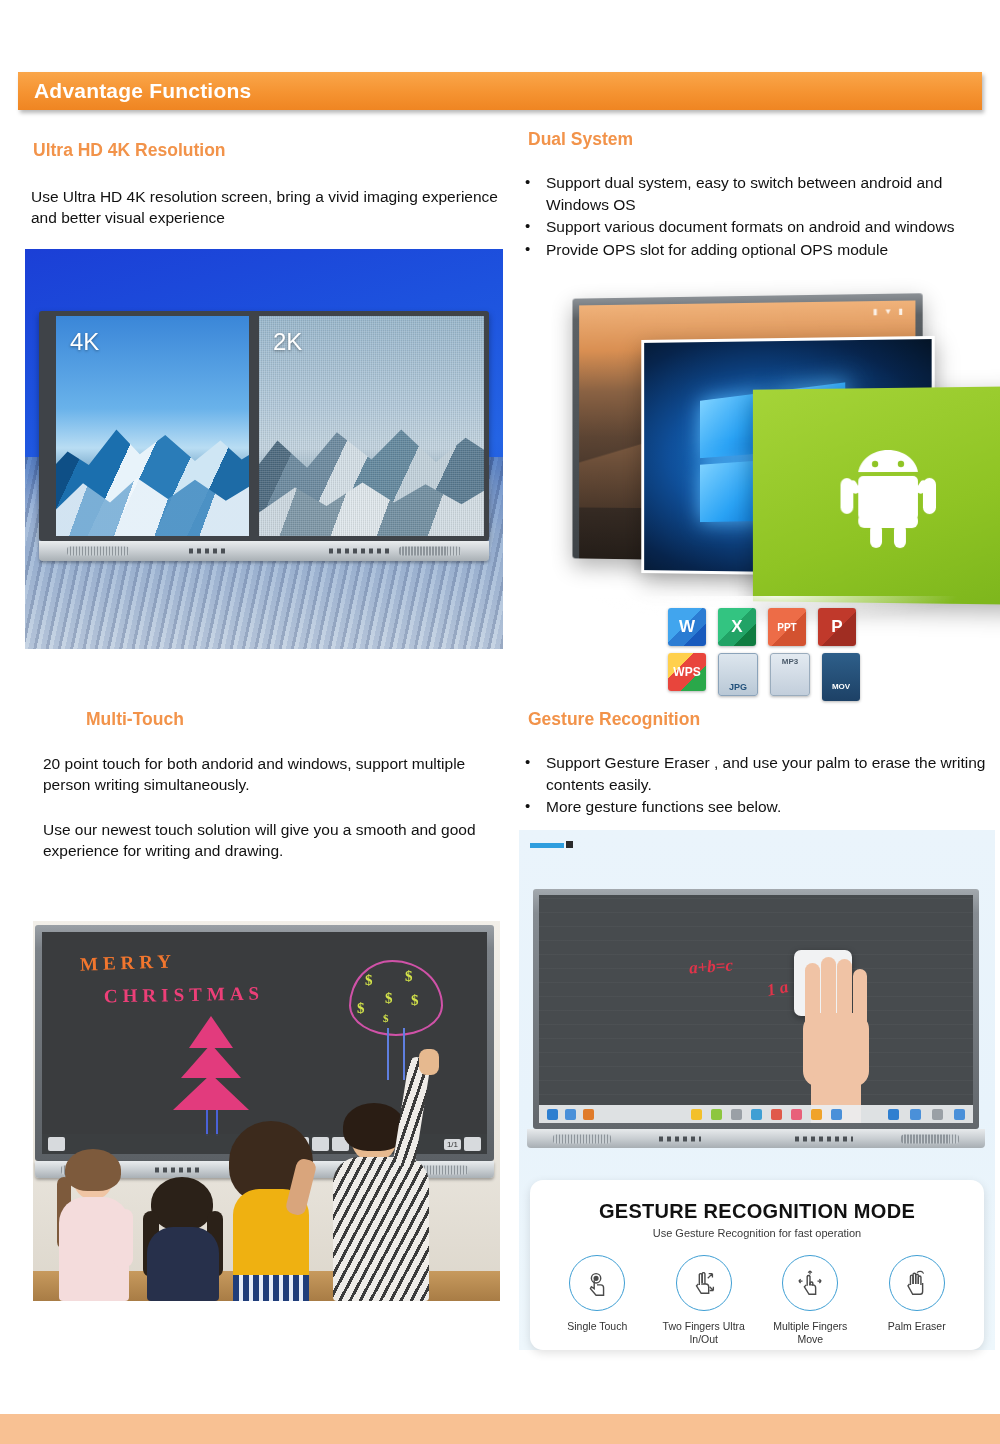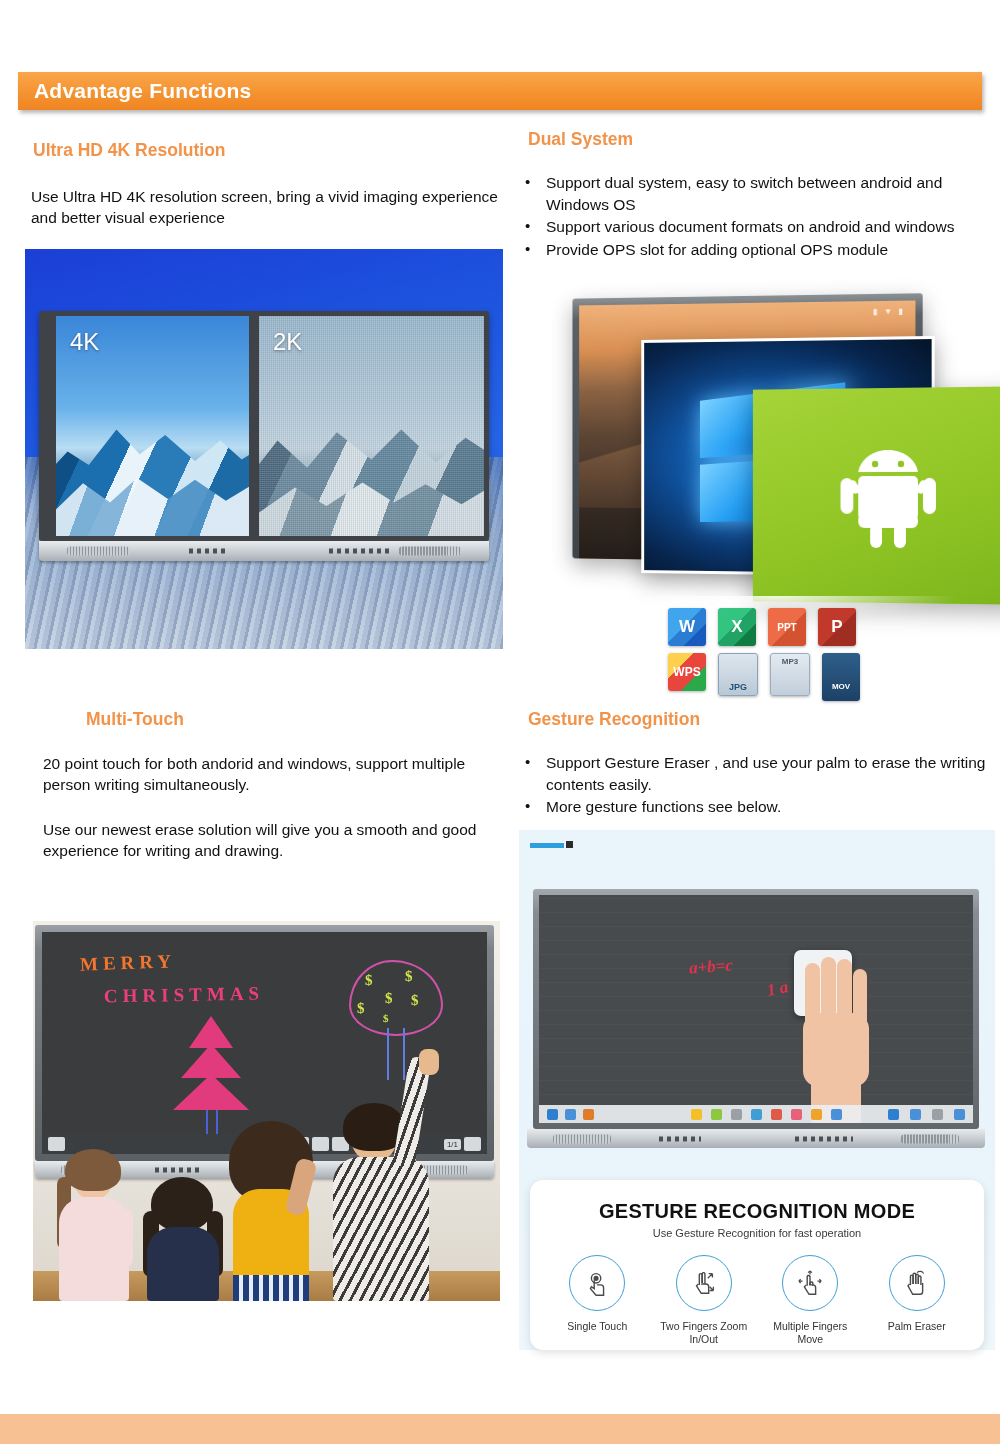--- a/index.html
+++ b/index.html
@@ -337,21 +337,21 @@
   <div class="filerow" id="filerow2">
       <div class="fileicon fi-wps">WPS</div>
       <div class="fileicon fi-jpg">JPG</div>
       <div class="fileicon fi-mp3">MP3</div>
       <div class="fileicon fi-mov">MOV</div>
     </div>
 </div>
 
 <div class="sec-head" style="left:44px;top:709px;margin-left:42px;">Multi-Touch</div>
 <div class="body-text" style="left:43px;top:753px;width:450px;">20 point touch for both andorid and windows, support multiple person writing simultaneously.</div>
-<div class="body-text" style="left:43px;top:819px;width:445px;">Use our newest erase solution will give you a smooth and good experience for writing and drawing.</div>
+<div class="body-text" style="left:43px;top:819px;width:445px;">Use our newest touch solution will give you a smooth and good experience for writing and drawing.</div>
 
 <div class="device" id="imgxmas">
   <div class="xmas-wall"></div>
   <div class="xmas-skirt"></div>
   <div class="xmas-board">
     <div class="xmas-screen">
       <div class="hand-txt xmas-merry">MERRY</div>
       <div class="hand-txt xmas-christmas">CHRISTMAS</div>
       <div class="tree">
         <i style="top:0;border-left-width:22px;border-right-width:22px;border-bottom-width:32px;"></i>
@@ -483,21 +483,21 @@
         <div class="g-item">
           <div class="g-circle">
             <svg width="30" height="30" viewBox="0 0 32 32" fill="none" stroke="#4a4a4a" stroke-width="1.5">
               <path d="M11 18V7a1.6 1.6 0 013 0v9"></path>
               <path d="M14 16V6a1.6 1.6 0 013 0v11"></path>
               <path d="M10 17l-2 2 5 8h8v-7c0-2-1-3-3-3h-5"></path>
               <path d="M25 6l-5 5M25 6h-4M25 6v4" stroke-width="1.4"></path>
               <path d="M22 20l4 4M26 24h-4M26 24v-4" stroke-width="1.4"></path>
             </svg>
           </div>
-          <div class="g-label">Two Fingers Zoom In/Out</div>
+          <div class="g-label">Two Fingers Ultra In/Out</div>
         </div>
         <div class="g-item">
           <div class="g-circle">
             <svg width="30" height="30" viewBox="0 0 32 32" fill="none" stroke="#4a4a4a" stroke-width="1.5">
               <path d="M13 19V9a1.6 1.6 0 013 0v9"></path>
               <path d="M16 18v-2a1.6 1.6 0 013 0v3"></path>
               <path d="M12 18l-2 2 5 8h7v-7c0-2-1-3-3-3h-4"></path>
               <path d="M16 7V3M16 3l-2 2M16 3l2 2" stroke-width="1.3"></path>
               <path d="M8 14H4M4 14l2-2M4 14l2 2" stroke-width="1.3"></path>
               <path d="M24 14h4M28 14l-2-2M28 14l-2 2" stroke-width="1.3"></path>

